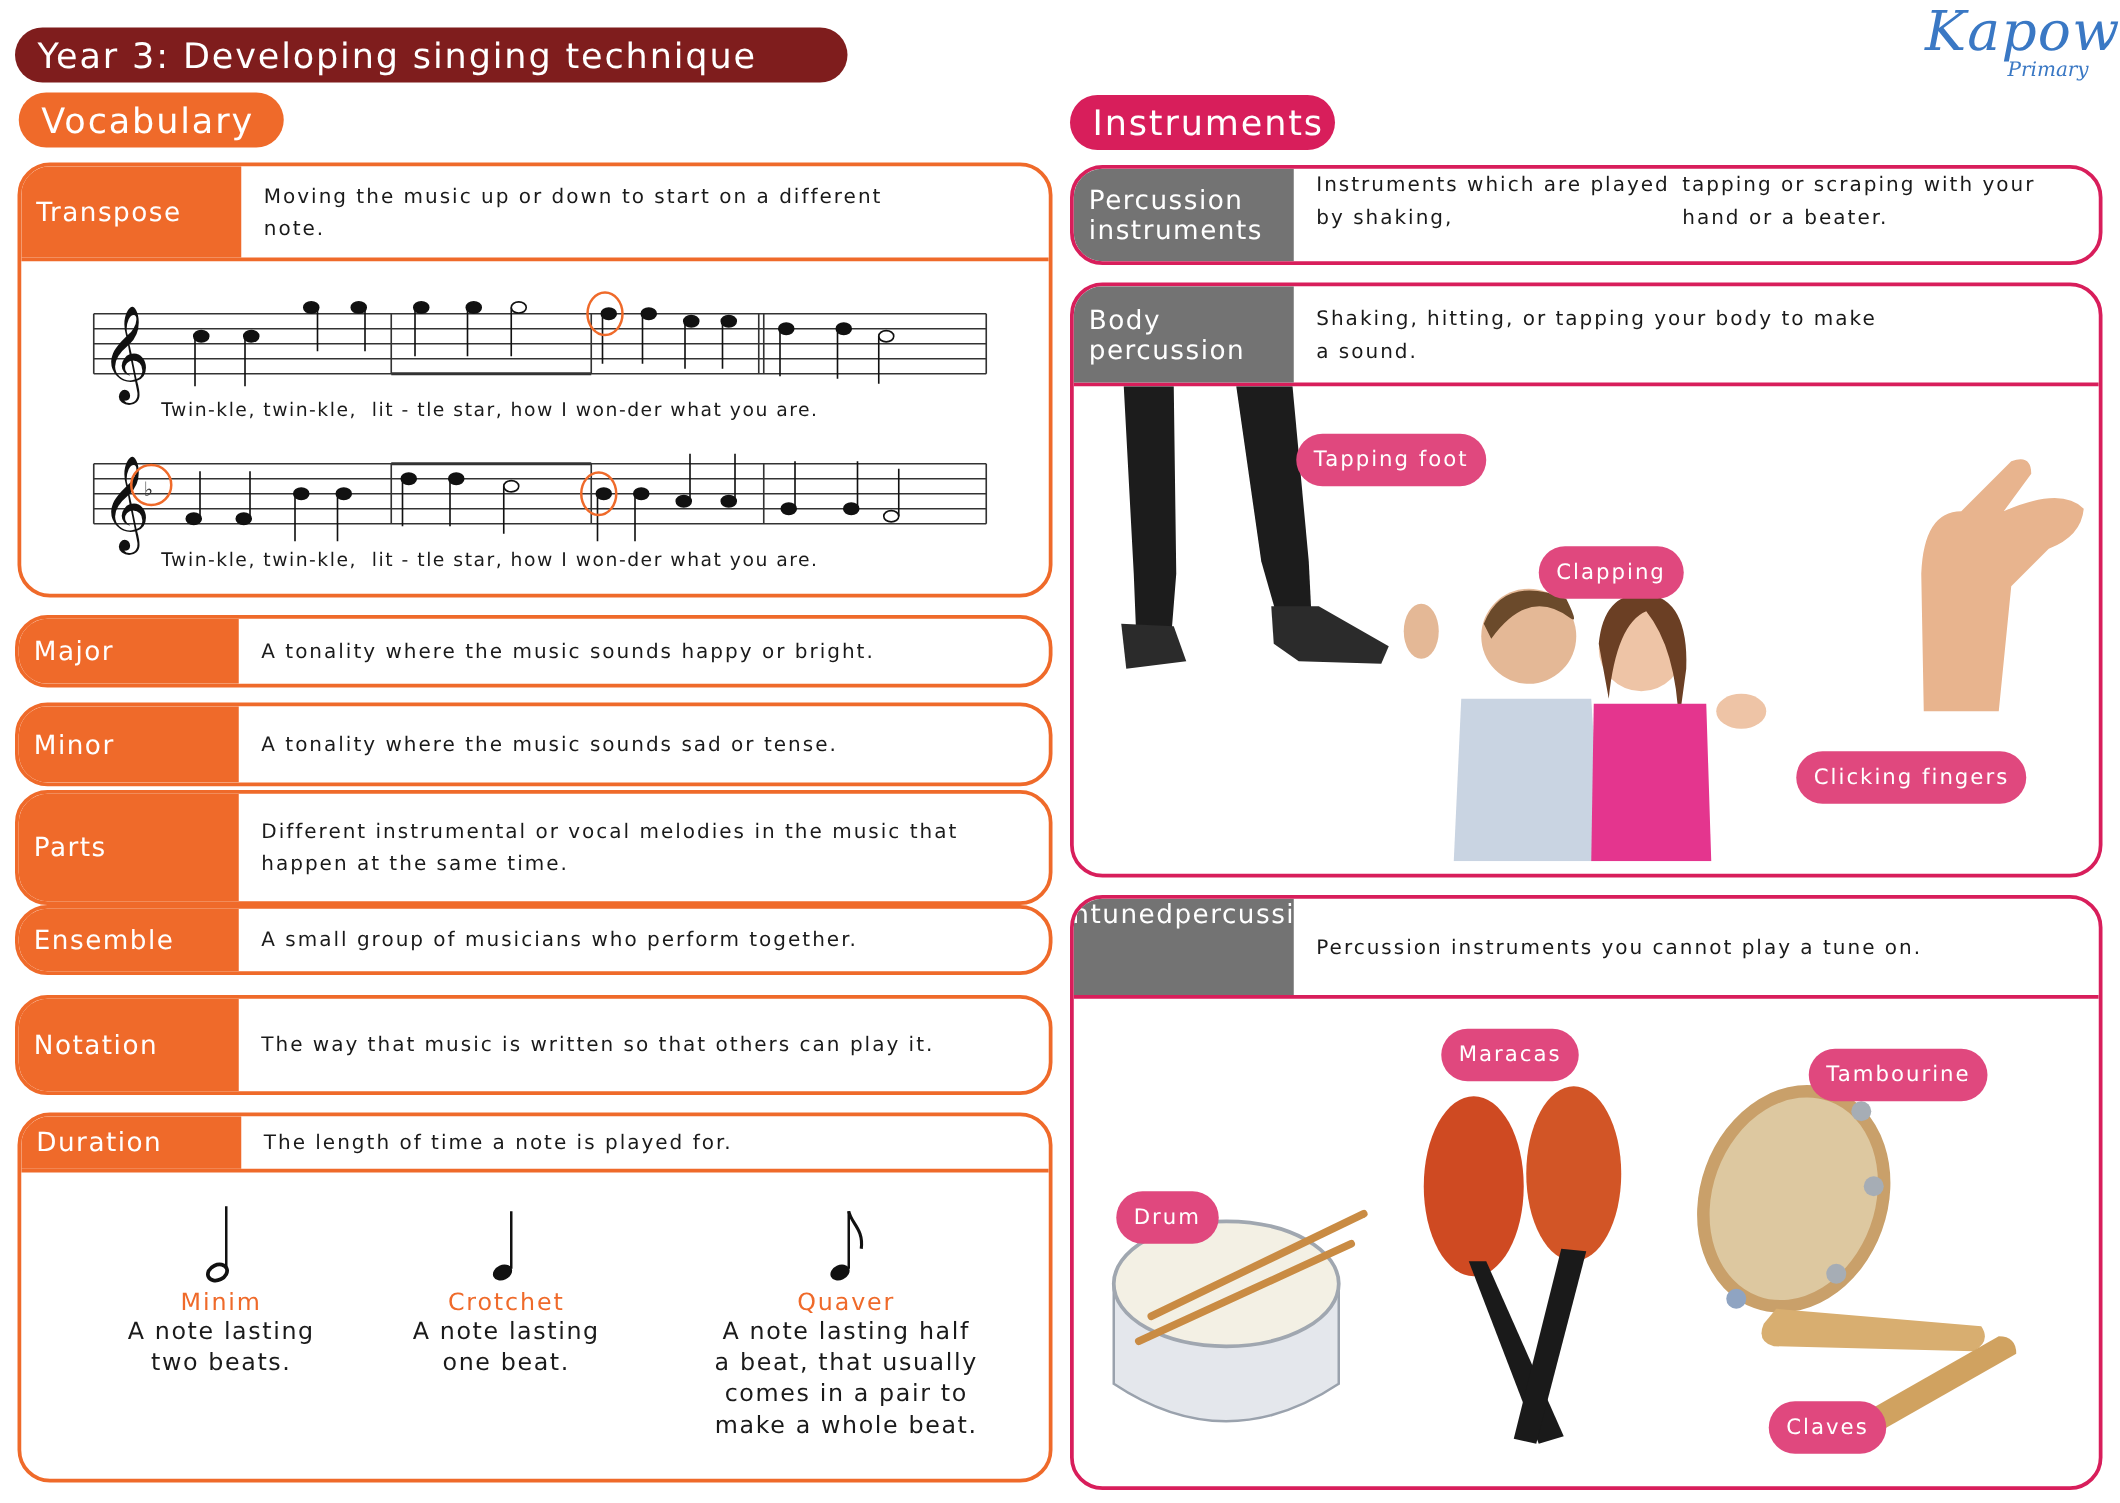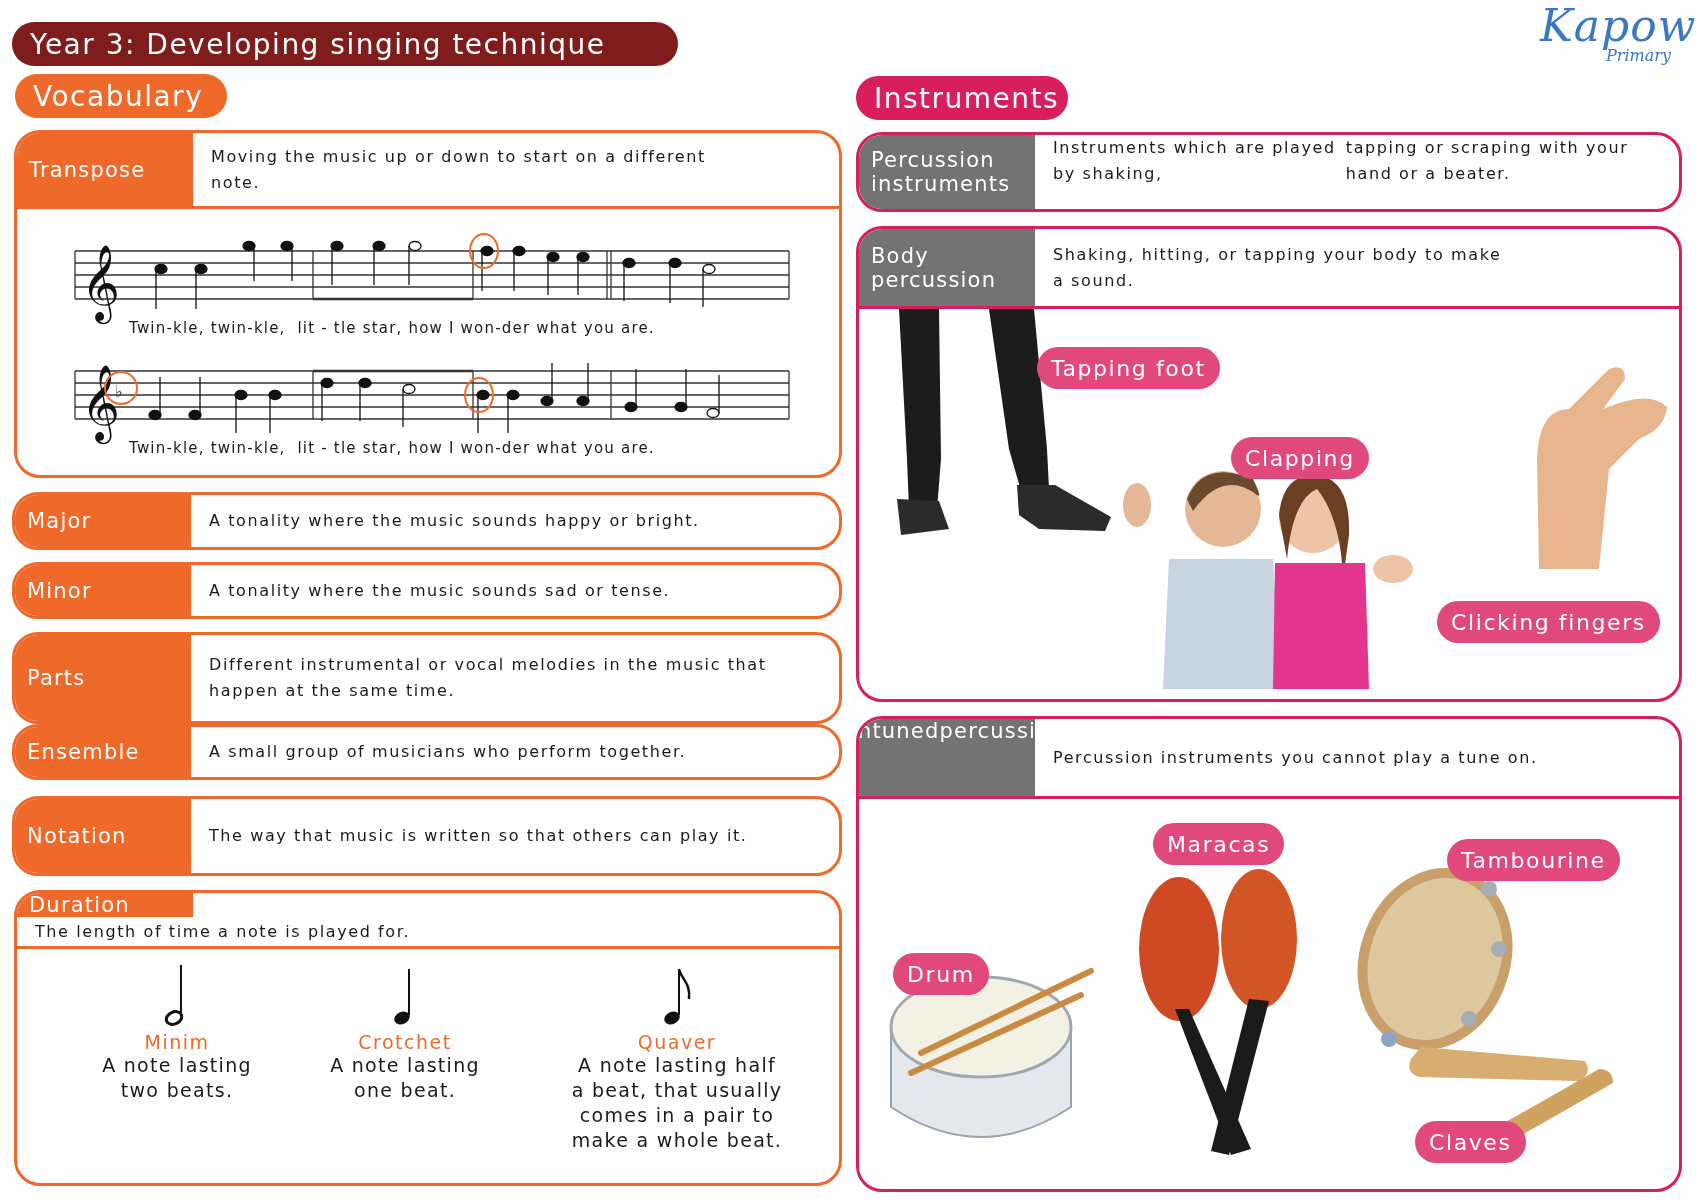--- a/index.html
+++ b/index.html
@@ -25,21 +25,21 @@
   .pink .head-row { border-bottom-color: #d81e5b; }
 
   .staff-wrap { position: absolute; left: 0; top: 0; }
   .lyrics { position: absolute; font-size: 15px; letter-spacing: 1.2px; white-space: pre; }
 
   .note-col { position: absolute; text-align: center; }
   .note-name { color: #ef6a2a; font-size: 19px; letter-spacing: 1.5px; }
   .note-desc { font-size: 19px; letter-spacing: 1.3px; line-height: 25px; }
 
   .tag { position: absolute; background: #e0487e; color: #fff; height: 42px; border-radius: 21px; padding: 0 14px;
-         display: flex; align-items: center; font-size: 22px; letter-spacing: 1.6px; white-space: nowrap; }
+         display: flex; align-items: center; font-size: 17px; letter-spacing: 1.6px; white-space: nowrap; }
   .photo { position: absolute; }
 </style>
 </head>
 <body>
 
 <div class="pill title-pill">
     <span>Year 3: Developing singing technique</span>
   </div>
 <div class="logo">
   <span class="k">Kapow</span>
@@ -160,21 +160,21 @@
   </svg>
   <div class="lyrics" style="left:112px; top:306px;">Twin-kle, twin-kle,  lit - tle star, how I won-der what you are.</div>
 </div>
 
 <div class="card" style="left:12px; top:492px; width:830px; height:58px;">
   <div class="row" style="height:100%;">
     <div class="term">Major</div>
     <div class="def">A tonality where the music sounds happy or bright.</div>
   </div>
 </div>
-<div class="card" style="left:12px; top:562px; width:830px; height:57px;">
+<div class="card" style="left:12px; top:562px; width:830px; height:67px;">
   <div class="row" style="height:100%;">
     <div class="term">Minor</div>
     <div class="def">A tonality where the music sounds sad or tense.</div>
   </div>
 </div>
 <div class="card" style="left:12px; top:632px; width:830px; height:92px;">
   <div class="row" style="height:100%;">
     <div class="term">Parts</div>
     <div class="def" style="padding-right:40px;">Different instrumental or vocal melodies in the music that happen at the same time.</div>
   </div>
@@ -186,21 +186,21 @@
   </div>
 </div>
 <div class="card" style="left:12px; top:796px; width:830px; height:80px;">
   <div class="row" style="height:100%;">
     <div class="term">Notation</div>
     <div class="def" style="padding-right:28px;">The way that music is written so that others can play it.</div>
   </div>
 </div>
 
 <div class="card" style="left:14px; top:890px; width:828px; height:296px;">
-  <div class="row head-row" style="height:56px;flex-direction:column;">
+  <div class="row head-row" style="height:45px;">
     <div class="term">Duration</div>
     <div class="def">The length of time a note is played for.</div>
   </div>
   <div class="note-col" style="left:40px; top:70px; width:240px;">
     <svg width="40" height="64" viewBox="0 0 40 64">
       <line x1="24" y1="2" x2="24" y2="52" stroke="#111" stroke-width="2"></line>
       <ellipse cx="17" cy="55" rx="8" ry="6" fill="#fff" stroke="#111" stroke-width="3" transform="rotate(-25 17 55)"></ellipse>
     </svg>
     <div class="note-name">Minim</div>
     <div class="note-desc">A note lasting</div>

